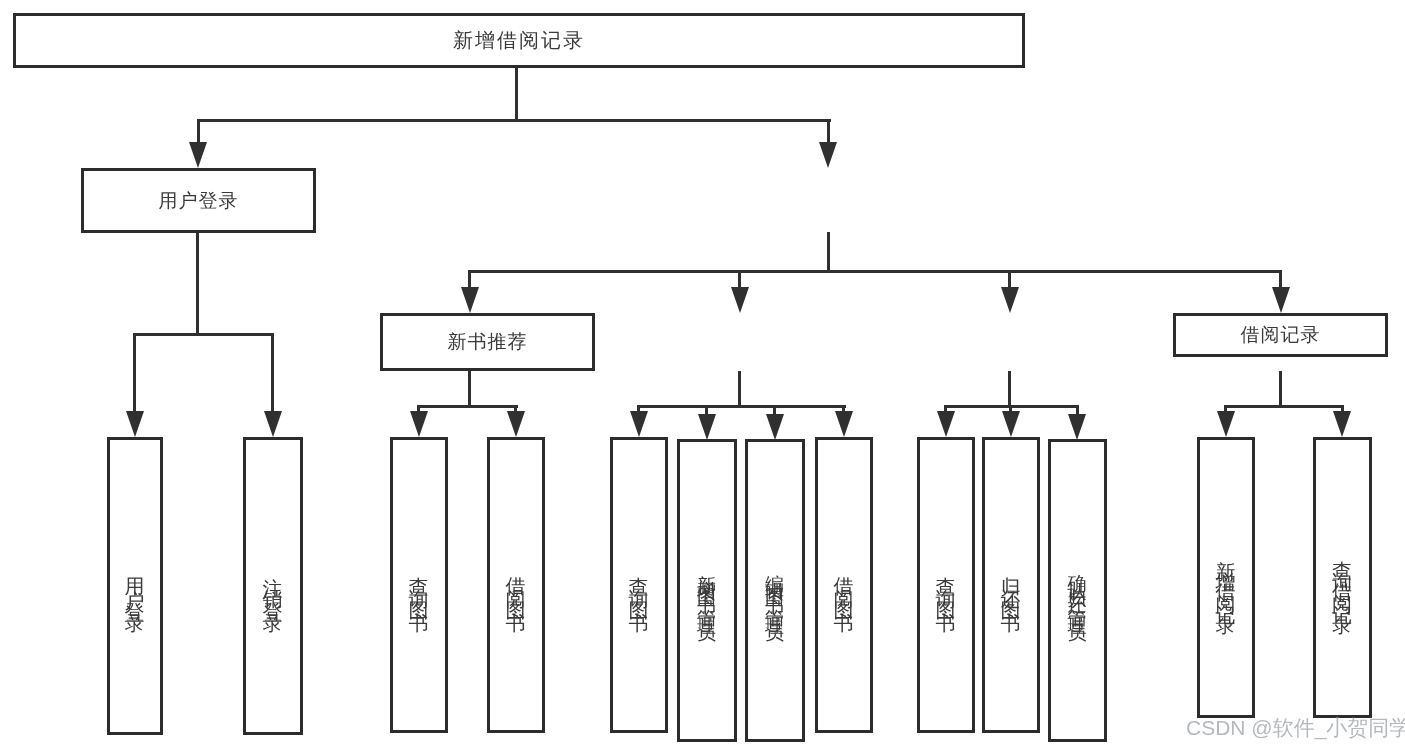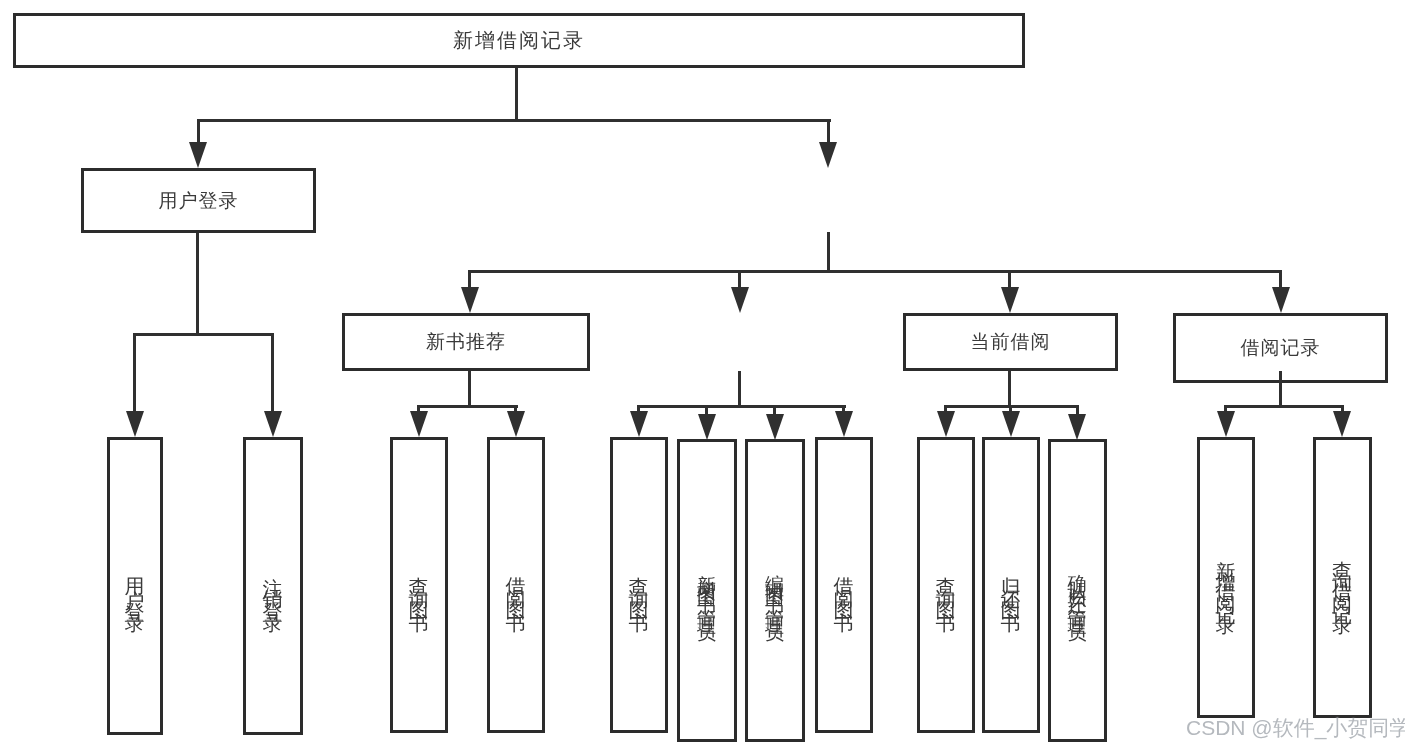--- a/index.html
+++ b/index.html
@@ -77,23 +77,22 @@
   <div class="ln" style="left:469px;top:270px;width:813px;height:3px"></div>
   <div class="ln" style="left:468px;top:270px;width:3px;height:20px"></div>
   <div class="ln" style="left:738px;top:270px;width:3px;height:20px"></div>
   <div class="ln" style="left:1008px;top:270px;width:3px;height:20px"></div>
   <div class="ln" style="left:1279px;top:270px;width:3px;height:20px"></div>
   <div class="arr" style="left:461px;top:287px"></div>
   <div class="arr" style="left:731px;top:287px"></div>
   <div class="arr" style="left:1001px;top:287px"></div>
   <div class="arr" style="left:1272px;top:287px"></div>
 
-  <div class="node h" style="left:342px;top:313px;width:248px;height:58px">新书推荐</div>
-  <div class="node h" style="left:903px;top:313px;width:215px;height:58px">当前借阅</div>
-  <div class="node h" style="left:1173px;top:313px;width:215px;height:70px">借阅记录</div>
+  <div class="node h" style="left:380px;top:313px;width:215px;height:58px">新书推荐</div>
+  <div class="node h" style="left:1173px;top:313px;width:215px;height:44px">借阅记录</div>
 
   <div class="ln" style="left:468px;top:371px;width:3px;height:34px"></div>
   <div class="ln" style="left:417px;top:405px;width:101px;height:3px"></div>
   <div class="ln" style="left:417px;top:405px;width:3px;height:10px"></div>
   <div class="ln" style="left:514px;top:405px;width:3px;height:10px"></div>
   <div class="arr" style="left:410px;top:411px"></div>
   <div class="arr" style="left:507px;top:411px"></div>
 
   <div class="ln" style="left:738px;top:371px;width:3px;height:34px"></div>
   <div class="ln" style="left:637px;top:405px;width:209px;height:3px"></div>

